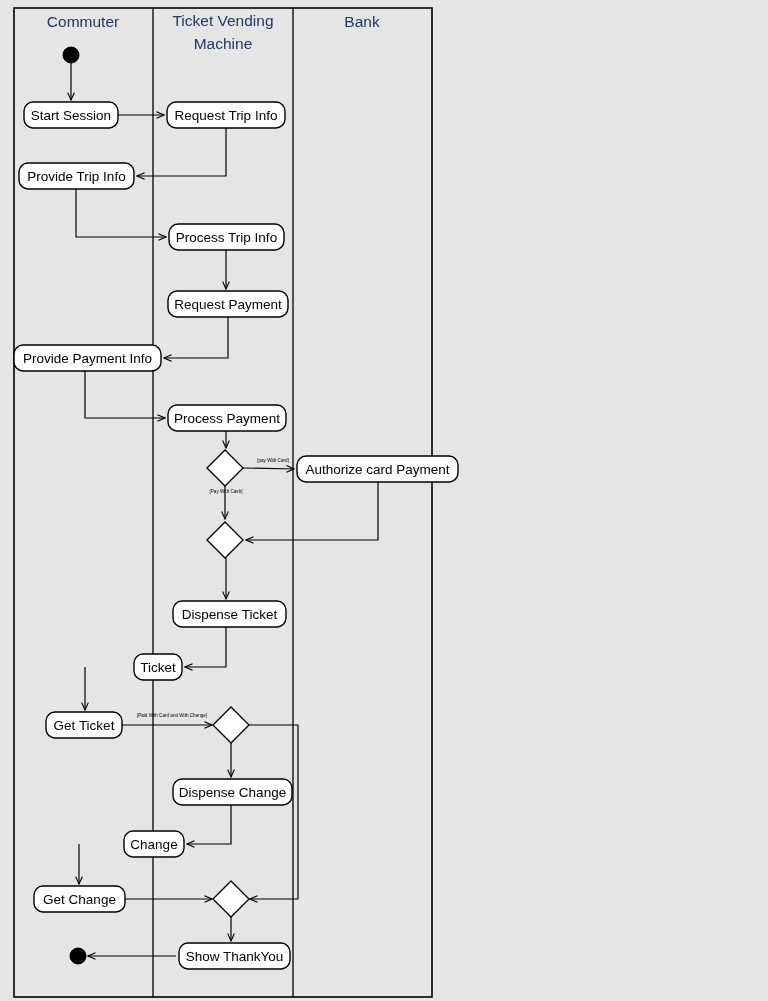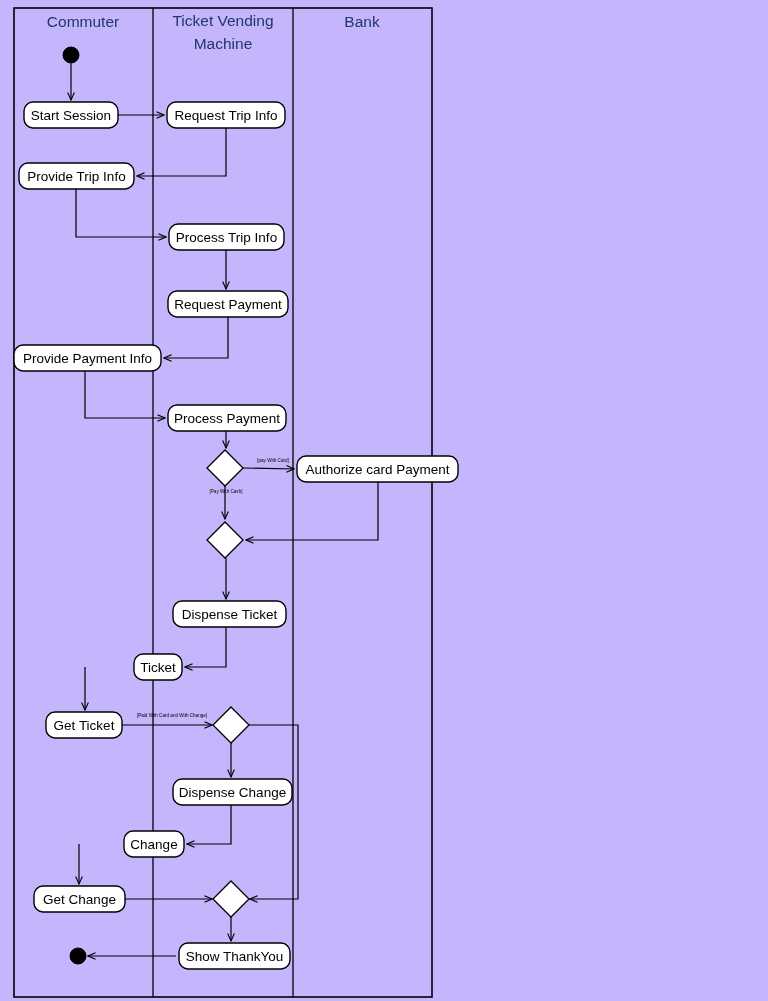--- a/index.html
+++ b/index.html
@@ -10,21 +10,21 @@
   body {
     width: 768px;
     height: 1001px;
     font-family: "Liberation Sans", sans-serif;
     overflow: hidden;
   }
   #diagram-root {
     position: relative;
     width: 768px;
     height: 1001px;
-    background: #c4b5fd;
+    background: #e5e5e5;
   }
   svg#uml-canvas {
     display: block;
     width: 768px;
     height: 1001px;
   }
   .lane-frame {
     fill: none;
     stroke: #000000;
     stroke-width: 1.6;

